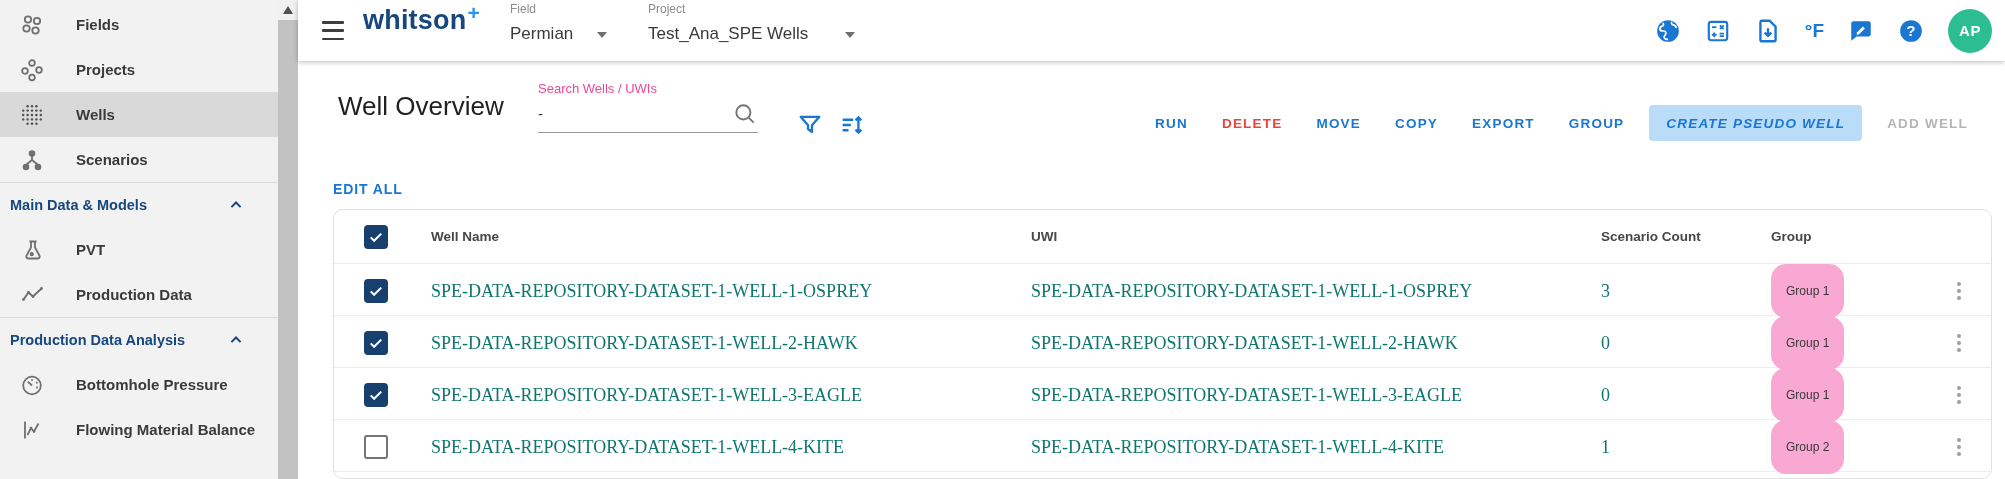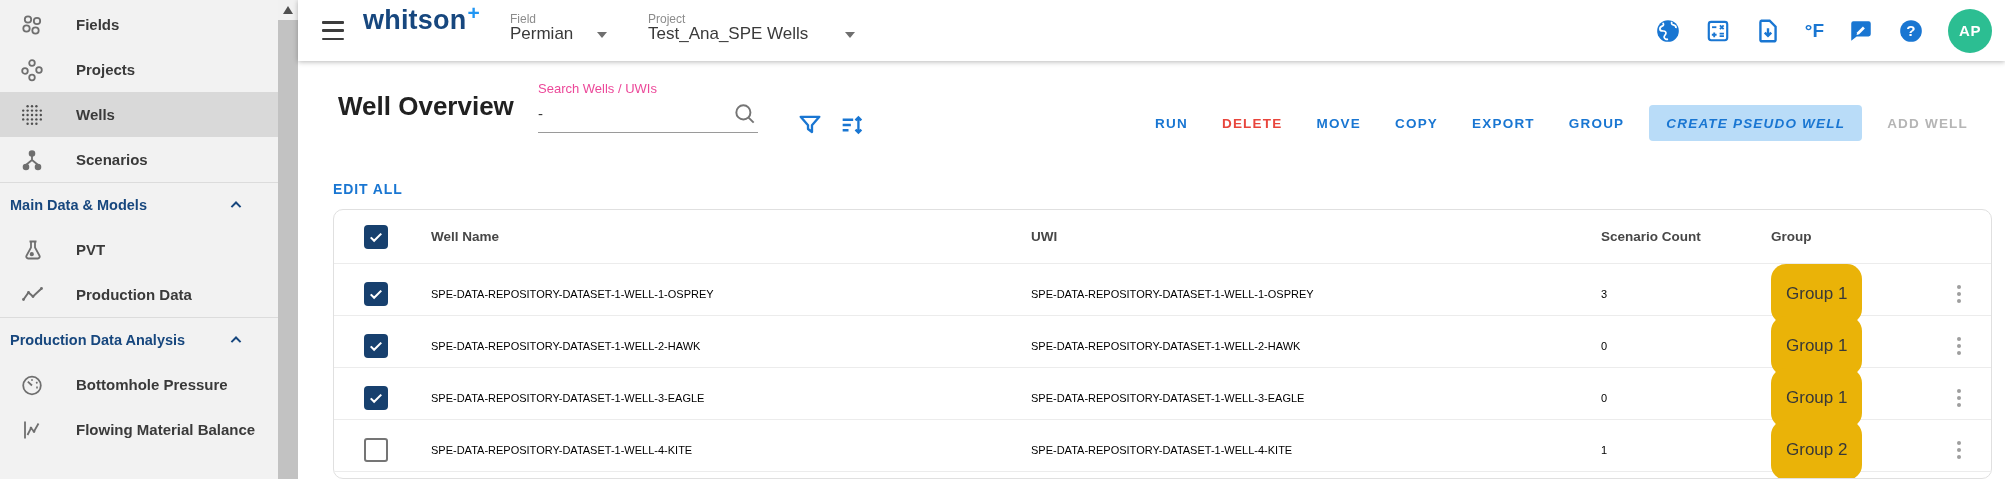--- a/index.html
+++ b/index.html
@@ -25,37 +25,37 @@
   
   .topbar { position:absolute; left:298px; top:0; width:1707px; height:61px; background:#fff;
             box-shadow:0 1px 5px rgba(0,0,0,0.28); z-index:5; }
   .hamburger { position:absolute; left:24px; top:21px; width:22px; height:19px; display:flex;
                flex-direction:column; justify-content:space-between; cursor:pointer; }
   .hamburger span { display:block; height:2.5px; background:#3d3d3d; border-radius:1px; }
   .logo { position:absolute; left:65px; top:5px; font-size:27px; font-weight:700; color:#17477e;
           letter-spacing:0.2px; cursor:pointer; }
   .logo .plus { color:#2196f3; font-size:21px; font-weight:700; position:relative; top:-9px; left:1px; }
   .tb-select { position:absolute; top:0; height:61px; cursor:pointer; }
-  .tb-select .lbl { position:absolute; top:12px; left:0; font-size:12px; color:#8c8c8c; white-space:nowrap; }
+  .tb-select .lbl { position:absolute; top:2px; left:0; font-size:12px; color:#8c8c8c; white-space:nowrap; }
   .tb-select .val { position:absolute; top:24px; left:0; font-size:17px; color:#3a3a3a; white-space:nowrap; }
   .caret { display:inline-block; width:0; height:0; border-left:5.5px solid transparent;
            border-right:5.5px solid transparent; border-top:6px solid #6f6f6f; }
   .field-group { left:212px; width:130px; }
   .field-group .caret { position:absolute; left:87px; top:32px; }
   .project-group { left:350px; width:215px; }
   .project-group .caret { position:absolute; left:197px; top:32px; }
   .tb-right { position:absolute; right:13px; top:0; height:61px; display:flex; align-items:center; gap:24px; }
   .tb-icon { width:26px; height:26px; cursor:pointer; display:flex; align-items:center; justify-content:center; }
   .temp-unit { font-size:19px; font-weight:700; color:#1976d2; cursor:pointer; }
   .avatar { width:44px; height:44px; border-radius:50%; background:#2cbe92; color:#fff; font-weight:700;
             font-size:15px; display:flex; align-items:center; justify-content:center; letter-spacing:0.5px; cursor:pointer; }
 
   
   .content { position:absolute; left:298px; top:61px; width:1707px; height:418px; background:#fff; }
-  .page-title { position:absolute; left:40px; top:30px; font-size:26px; font-weight:700; color:#212121; }
+  .page-title { position:absolute; left:40px; top:30px; font-size:26px; font-weight:400; color:#212121; }
 
   .search-box { position:absolute; left:240px; top:18px; width:220px; height:56px; }
   .search-label { font-size:13px; color:#ec4899; }
   .search-input { position:absolute; left:0; top:20px; width:192px; height:28px; border:none; outline:none;
                   background:transparent; font-size:15px; color:#3a3a3a; font-family:inherit; }
   .search-underline { position:absolute; left:0; top:53px; width:220px; height:1px; background:#9a9a9a; }
   .search-glass { position:absolute; right:0; top:22px; width:26px; height:26px; cursor:pointer; }
 
   .icon-btn { position:absolute; width:28px; height:28px; cursor:pointer; }
   .filter-btn { left:498px; top:50px; }
@@ -71,26 +71,26 @@
   .edit-all { position:absolute; left:35px; top:120px; font-size:14px; font-weight:700; letter-spacing:0.9px;
               color:#1976d2; cursor:pointer; }
 
   
   .card { position:absolute; left:35px; top:148px; width:1659px; height:270px; background:#fff;
           border:1px solid #e0e0e0; border-radius:10px; overflow:hidden; }
   .trow { display:grid; grid-template-columns:97px 600px 570px 170px 160px 1fr; align-items:center; height:52px; }
   .trow.head { height:53px; }
   .trow + .trow { border-top:1px solid #ececec; }
   .hcell { font-size:13.5px; font-weight:700; color:#474747; }
-  .cell { font-size:11px; color:#000000; white-space:nowrap; overflow:hidden; }
+  .cell { font-size:18px; color:#0f766e; white-space:nowrap; overflow:hidden;font-family:Liberation Serif, serif; }
   .cb { width:24px; height:24px; margin-left:30px; border-radius:4px; cursor:pointer; }
   .cb.on { background:#17406e; display:flex; align-items:center; justify-content:center; }
   .cb.off { background:#fff; border:2px solid #757575; border-radius:3px; }
-  .chip-gray { display:inline-block; padding:20px 15px; background:#eab308; border-radius:15px;
-               font-size:17px; color:#383838; cursor:pointer; }
+  .chip-gray { display:inline-block; padding:20px 15px; background:#f9a8d4; border-radius:15px;
+               font-size:12px; color:#383838; cursor:pointer; }
   .kebab { width:28px; height:28px; margin-left:14px; display:flex; flex-direction:column; align-items:center;
            justify-content:center; gap:3px; cursor:pointer; }
   .kebab i { width:4px; height:4px; border-radius:50%; background:#9e9e9e; }
   .partial-row { height:9px; border-top:1px solid #ececec; }
 </style>
 </head>
 <body>
 
 <div class="sidebar">
   <div class="sb-pad-top"></div>

